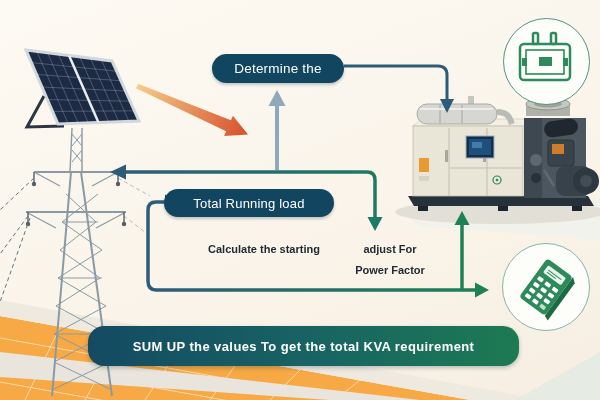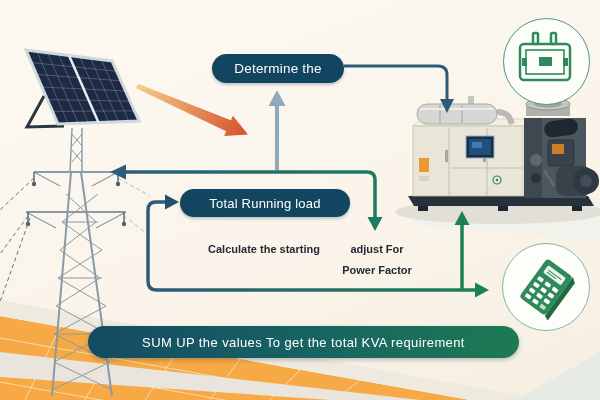--- a/index.html
+++ b/index.html
@@ -9,34 +9,34 @@
     font-family:"Liberation Sans", sans-serif;
   }
   .abs{position:absolute;}
   .pill{
     position:absolute;display:flex;align-items:center;justify-content:center;
     background:#12455f;color:#ffffff;font-weight:400;
     border-radius:15px;box-shadow:0 2px 3px rgba(20,50,70,.25);
     letter-spacing:.2px;white-space:nowrap;
   }
   #pill-determine{left:212px;top:54px;width:132px;height:29px;font-size:13.5px;}
-  #pill-total{left:180px;top:189px;width:170px;height:28px;font-size:13px;}
+  #pill-total{left:164px;top:189px;width:170px;height:28px;font-size:13px;}
   #banner{
-    position:absolute;left:88px;top:326px;width:431px;height:32px;
+    position:absolute;left:88px;top:326px;width:431px;height:40px;
     display:flex;align-items:center;justify-content:center;
     background:linear-gradient(90deg,#144a63 0%,#186562 55%,#1d7a52 100%);
-    color:#fff;font-weight:400;font-size:13px;letter-spacing:.4px;
+    color:#fff;font-weight:700;font-size:13px;letter-spacing:.4px;
     border-radius:16px;box-shadow:0 2px 4px rgba(20,50,70,.28);white-space:nowrap;
   }
   .calc-block{
     position:absolute;top:239px;color:#222b35;font-weight:700;
     font-size:11px;line-height:21px;text-align:center;white-space:nowrap;
   }
   #calc-left{left:178px;width:172px;}
-  #calc-right{left:327px;width:100px;}
+  #calc-right{left:340px;width:100px;}
   .badge-circle{
     position:absolute;border-radius:50%;background:#fdfdfa;
     display:flex;align-items:center;justify-content:center;
   }
   #plug-badge{left:503px;top:18px;width:85px;height:85px;border:1.5px solid #4f9483;}
   #calc-badge{left:502px;top:243px;width:86px;height:86px;border:1.2px solid #85b5a6;}
   svg{display:block;}
 </style>
 </head>
 <body>

